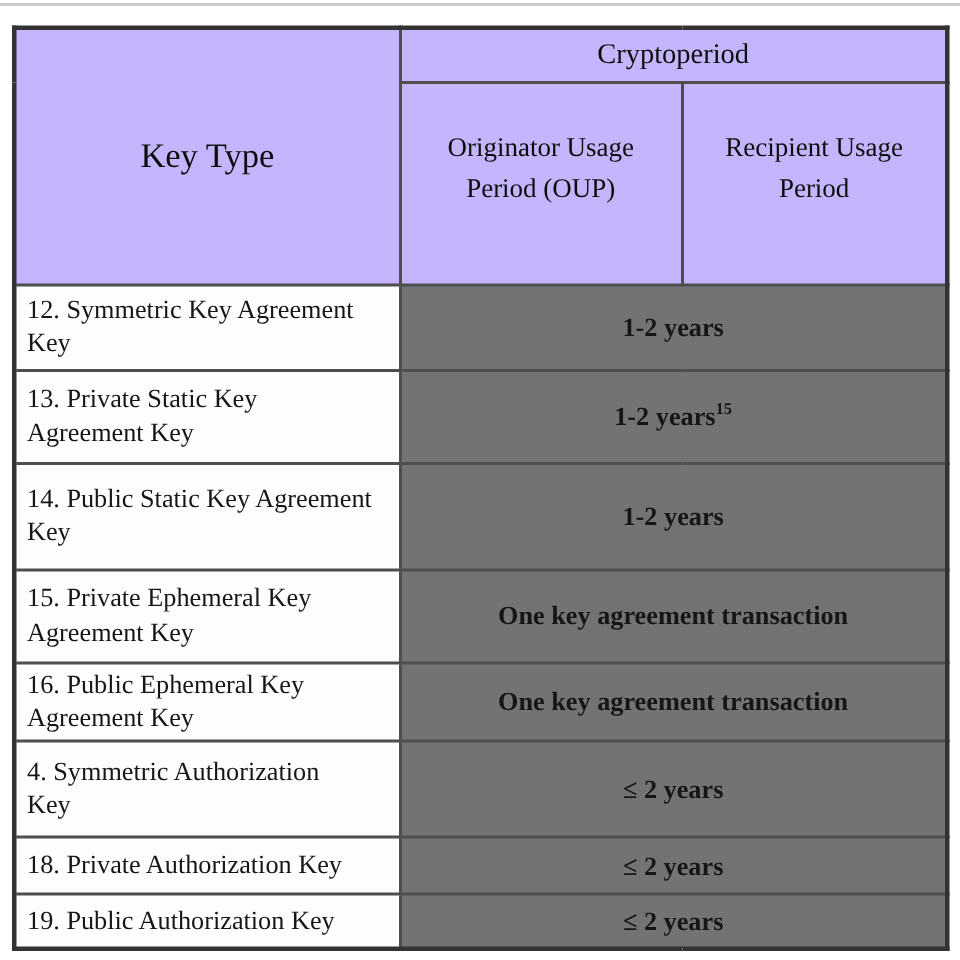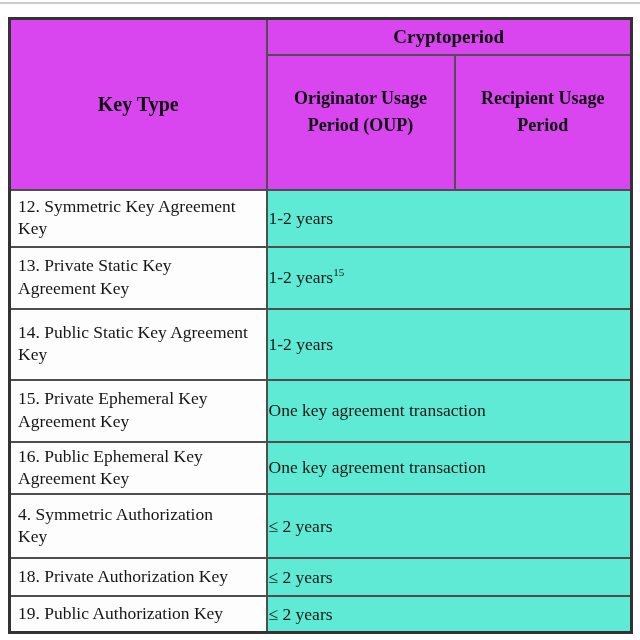--- a/index.html
+++ b/index.html
@@ -27,33 +27,33 @@
     width: 622px;
     border-collapse: collapse;
     table-layout: fixed;
     border: 3px solid #333333;
   }
   col.c1 { width: 257px; }
   col.c2 { width: 188px; }
   col.c3 { width: 177px; }
   th, td { border: 2px solid #4e4e4e; }
   thead th {
-    background: #d946ef;
-    font-weight: bold;
+    background: #c4b5fd;
+    font-weight: normal;
     color: #0d0d0d;
   }
   tr.hrow-a { height: 36px; }
   tr.hrow-b { height: 135px; }
   .crypto-hdr {
     font-size: 19px;
     text-align: center;
     vertical-align: middle;
   }
   .key-type-hdr {
-    font-size: 20px;
+    font-size: 23px;
     text-align: center;
     vertical-align: middle;
   }
   .sub-hdr {
     font-size: 18px;
     text-align: center;
     vertical-align: middle;
     padding-bottom: 22px;
     white-space: pre-line;
     line-height: 1.45;
@@ -71,23 +71,24 @@
     text-align: left;
     vertical-align: middle;
     padding: 2px 8px 4px 7px;
     white-space: pre-line;
     line-height: 1.28;
     background: #fdfdfd;
     margin-top: 48px;
   }
   td.val {
     font-size: 17.5px;
-    text-align: left;
+    text-align: center;
     vertical-align: middle;
-    background: #5eead4;
+    background: #737373;
+    font-weight: bold;
   }
   td.val sup {
     font-size: 11px;
     vertical-align: super;
     line-height: 0;
     margin-top: 27px;
   }
 </style>
 </head>
 <body>

